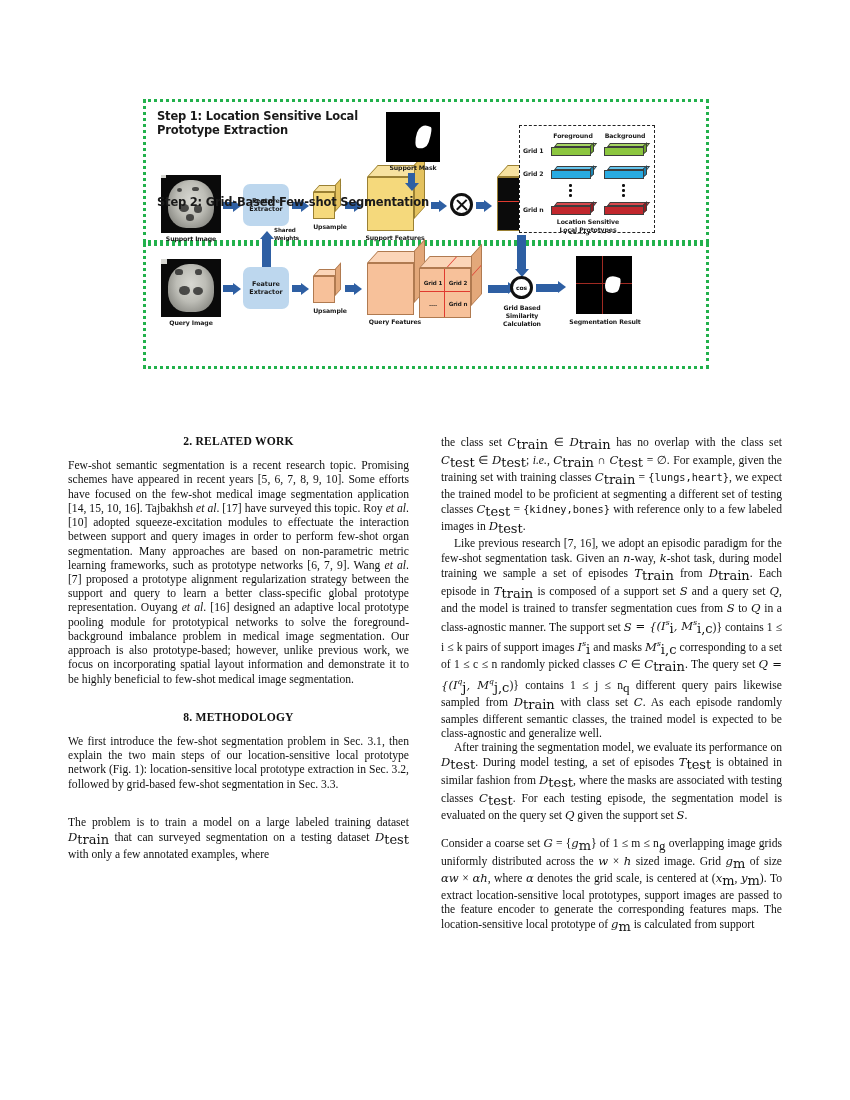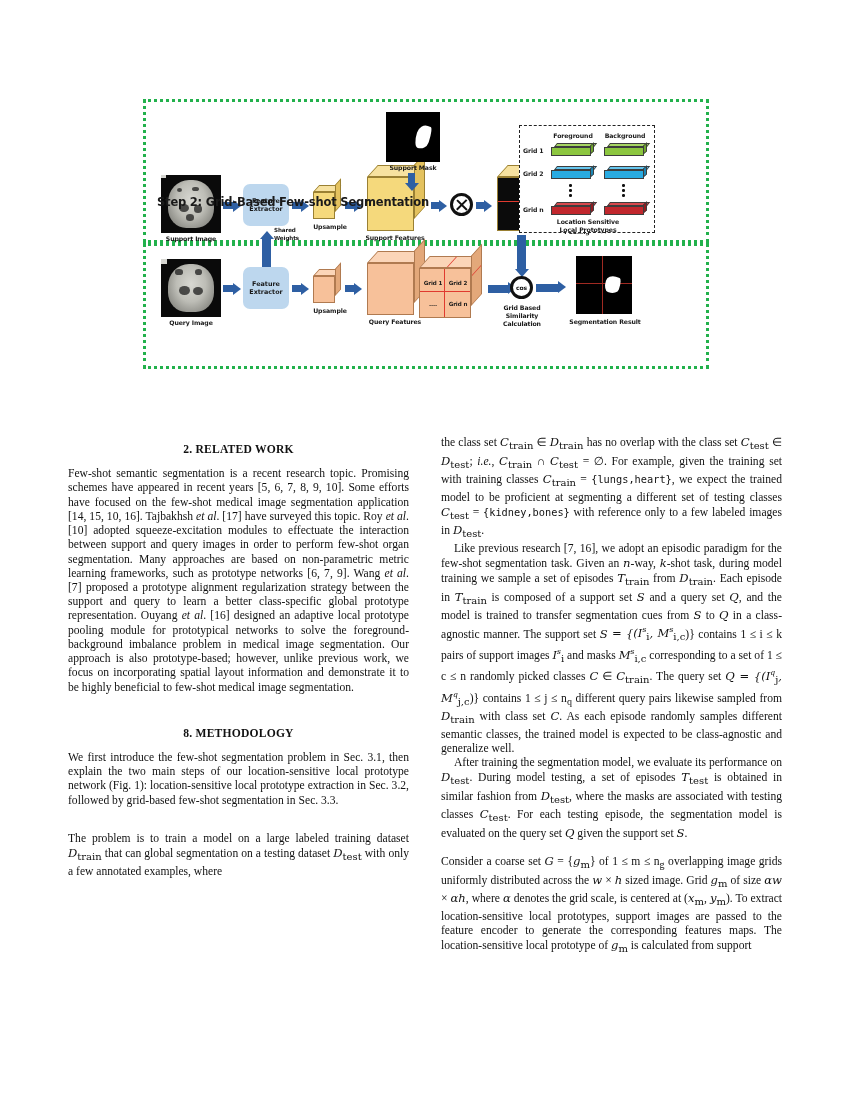--- a/index.html
+++ b/index.html
@@ -174,54 +174,55 @@
     text-justify: inter-word;
     hyphens: manual;
   }
   .col-left { left: 68px; top: 435px; }
   .col-right { left: 441px; top: 435px; }
 
   h2.sec {
     font-size: 11.6px;
     font-weight: bold;
     text-align: center;
-    margin: 8px 0 10px 0;
+    margin: 0 0 10px 0;
     letter-spacing: 0.2px;
   }
   h3.subsec {
     font-size: 11.6px;
     font-weight: bold;
     text-align: left;
     margin: 0 0 5px 0;
   }
   p.para {
     margin: 0;
     text-indent: 0;
   }
   p.para.ind { text-indent: 13px; }
   .gap-sec { height: 24px; }
   .gap-sm { height: 13px; }
 
   i.it { font-style: italic; }
   .cal { font-family: "DejaVu Serif", serif; font-style: italic; }
   .mono { font-family: "DejaVu Sans Mono", monospace; font-size: 10.3px; }
   .mth { font-family: "DejaVu Serif", serif; font-style: italic; }
-  sub { font-size: 10px; font-style: normal; }
+  sub { font-size: 13px; font-style: normal; }
   sup { font-size: 7.6px; font-style: italic; }
 </style>
 </head>
 <body>
 
 <div class="page">
 
   <div class="figure-wrap">
 
     <div class="fig-band band-top"></div>
     <div class="fig-band band-bottom"></div>
 
+    <div class="step-title step1-title">Step 1: Location Sensitive Local Prototype Extraction</div>
 
     <div class="scan" style="left:18px; top:76px; width:60px; height:58px;">
       <div class="body"></div>
       <div class="sp" style="left:26%; top:22%; width:9%; height:7%;"></div>
       <div class="sp" style="left:52%; top:20%; width:11%; height:8%;"></div>
       <div class="sp" style="left:30%; top:50%; width:16%; height:14%;"></div>
       <div class="sp" style="left:55%; top:52%; width:14%; height:13%;"></div>
       <div class="sp" style="left:42%; top:68%; width:13%; height:11%;"></div>
       <div class="sp2" style="left:46%; top:80%; width:8%; height:6%;"></div>
     </div>
@@ -449,21 +450,21 @@
 
     <div class="gap-sec"></div>
 
     <h2 class="sec">8.  METHODOLOGY</h2>
 
     <p class="para">We first introduce the few-shot segmentation problem in Sec. 3.1, then explain the two main steps of our location-sensitive local prototype network (Fig. 1): location-sensitive local prototype extraction in Sec. 3.2, followed by grid-based few-shot segmentation in Sec. 3.3.</p>
 
     <div class="gap-sec"></div>
 
 
-    <p class="para"><span>The problem is to train a model on a large labeled training dataset </span><span class="cal"><span>D</span><sub>train</sub></span><span> that can global segmentation on a testing dataset </span><span class="cal"><span>D</span><sub>test</sub></span><span> with only a few annotated examples, where</span></p>
+    <p class="para"><span>The problem is to train a model on a large labeled training dataset </span><span class="cal"><span>D</span><sub>train</sub></span><span> that can surveyed segmentation on a testing dataset </span><span class="cal"><span>D</span><sub>test</sub></span><span> with only a few annotated examples, where</span></p>
   </div>
 
   <div class="col col-right">
 
     <p class="para"><span>the class set </span><span class="cal"><span>C</span><sub>train</sub></span><span> ∈ </span><span class="cal"><span>D</span><sub>train</sub></span><span> has no overlap with the class set </span><span class="cal"><span>C</span><sub>test</sub></span><span> ∈ </span><span class="cal"><span>D</span><sub>test</sub></span><span>; </span><i class="it">i.e.</i><span>, </span><span class="cal"><span>C</span><sub>train</sub></span><span> ∩ </span><span class="cal"><span>C</span><sub>test</sub></span><span> = ∅. For example, given the training set with training classes </span><span class="cal"><span>C</span><sub>train</sub></span><span> = </span><span class="mono">{lungs,heart}</span><span>, we expect the trained model to be proficient at segmenting a different set of testing classes </span><span class="cal"><span>C</span><sub>test</sub></span><span> = </span><span class="mono">{kidney,bones}</span><span> with reference only to a few labeled images in </span><span class="cal"><span>D</span><sub>test</sub></span><span>.</span></p>
 
     <p class="para ind"><span>Like previous research [7, 16], we adopt an episodic paradigm for the few-shot segmentation task. Given an </span><i class="mth">n</i><span>-way, </span><i class="mth">k</i><span>-shot task, during model training we sample a set of episodes </span><span class="cal"><span>T</span><sub>train</sub></span><span> from </span><span class="cal"><span>D</span><sub>train</sub></span><span>. Each episode in </span><span class="cal"><span>T</span><sub>train</sub></span><span> is composed of a support set </span><span class="cal">S</span><span> and a query set </span><span class="cal">Q</span><span>, and the model is trained to transfer segmentation cues from </span><span class="cal">S</span><span> to </span><span class="cal">Q</span><span> in a class-agnostic manner. The support set </span><span class="cal">S</span><span class="mth"><span> = {(I</span><sup>s</sup><sub>i</sub><span>, M</span><sup>s</sup><sub>i,c</sub></span><span>)} contains 1 ≤ i ≤ k pairs of support images </span><span class="mth">I<sup>s</sup><sub>i</sub></span><span> and masks </span><span class="mth">M<sup>s</sup><sub>i,c</sub></span><span> corresponding to a set of 1 ≤ c ≤ n randomly picked classes </span><span class="cal">C</span><span> ∈ </span><span class="cal"><span>C</span><sub>train</sub></span><span>. The query set </span><span class="cal">Q</span><span class="mth"><span> = {(I</span><sup>q</sup><sub>j</sub><span>, M</span><sup>q</sup><sub>j,c</sub></span><span>)} contains 1 ≤ j ≤ n</span><sub>q</sub><span> different query pairs likewise sampled from </span><span class="cal"><span>D</span><sub>train</sub></span><span> with class set </span><span class="cal">C</span><span>. As each episode randomly samples different semantic classes, the trained model is expected to be class-agnostic and generalize well.</span></p>
 
     <p class="para ind"><span>After training the segmentation model, we evaluate its performance on </span><span class="cal"><span>D</span><sub>test</sub></span><span>. During model testing, a set of episodes </span><span class="cal"><span>T</span><sub>test</sub></span><span> is obtained in similar fashion from </span><span class="cal"><span>D</span><sub>test</sub></span><span>, where the masks are associated with testing classes </span><span class="cal"><span>C</span><sub>test</sub></span><span>. For each testing episode, the segmentation model is evaluated on the query set </span><span class="cal">Q</span><span> given the support set </span><span class="cal">S</span><span>.</span></p>
 

